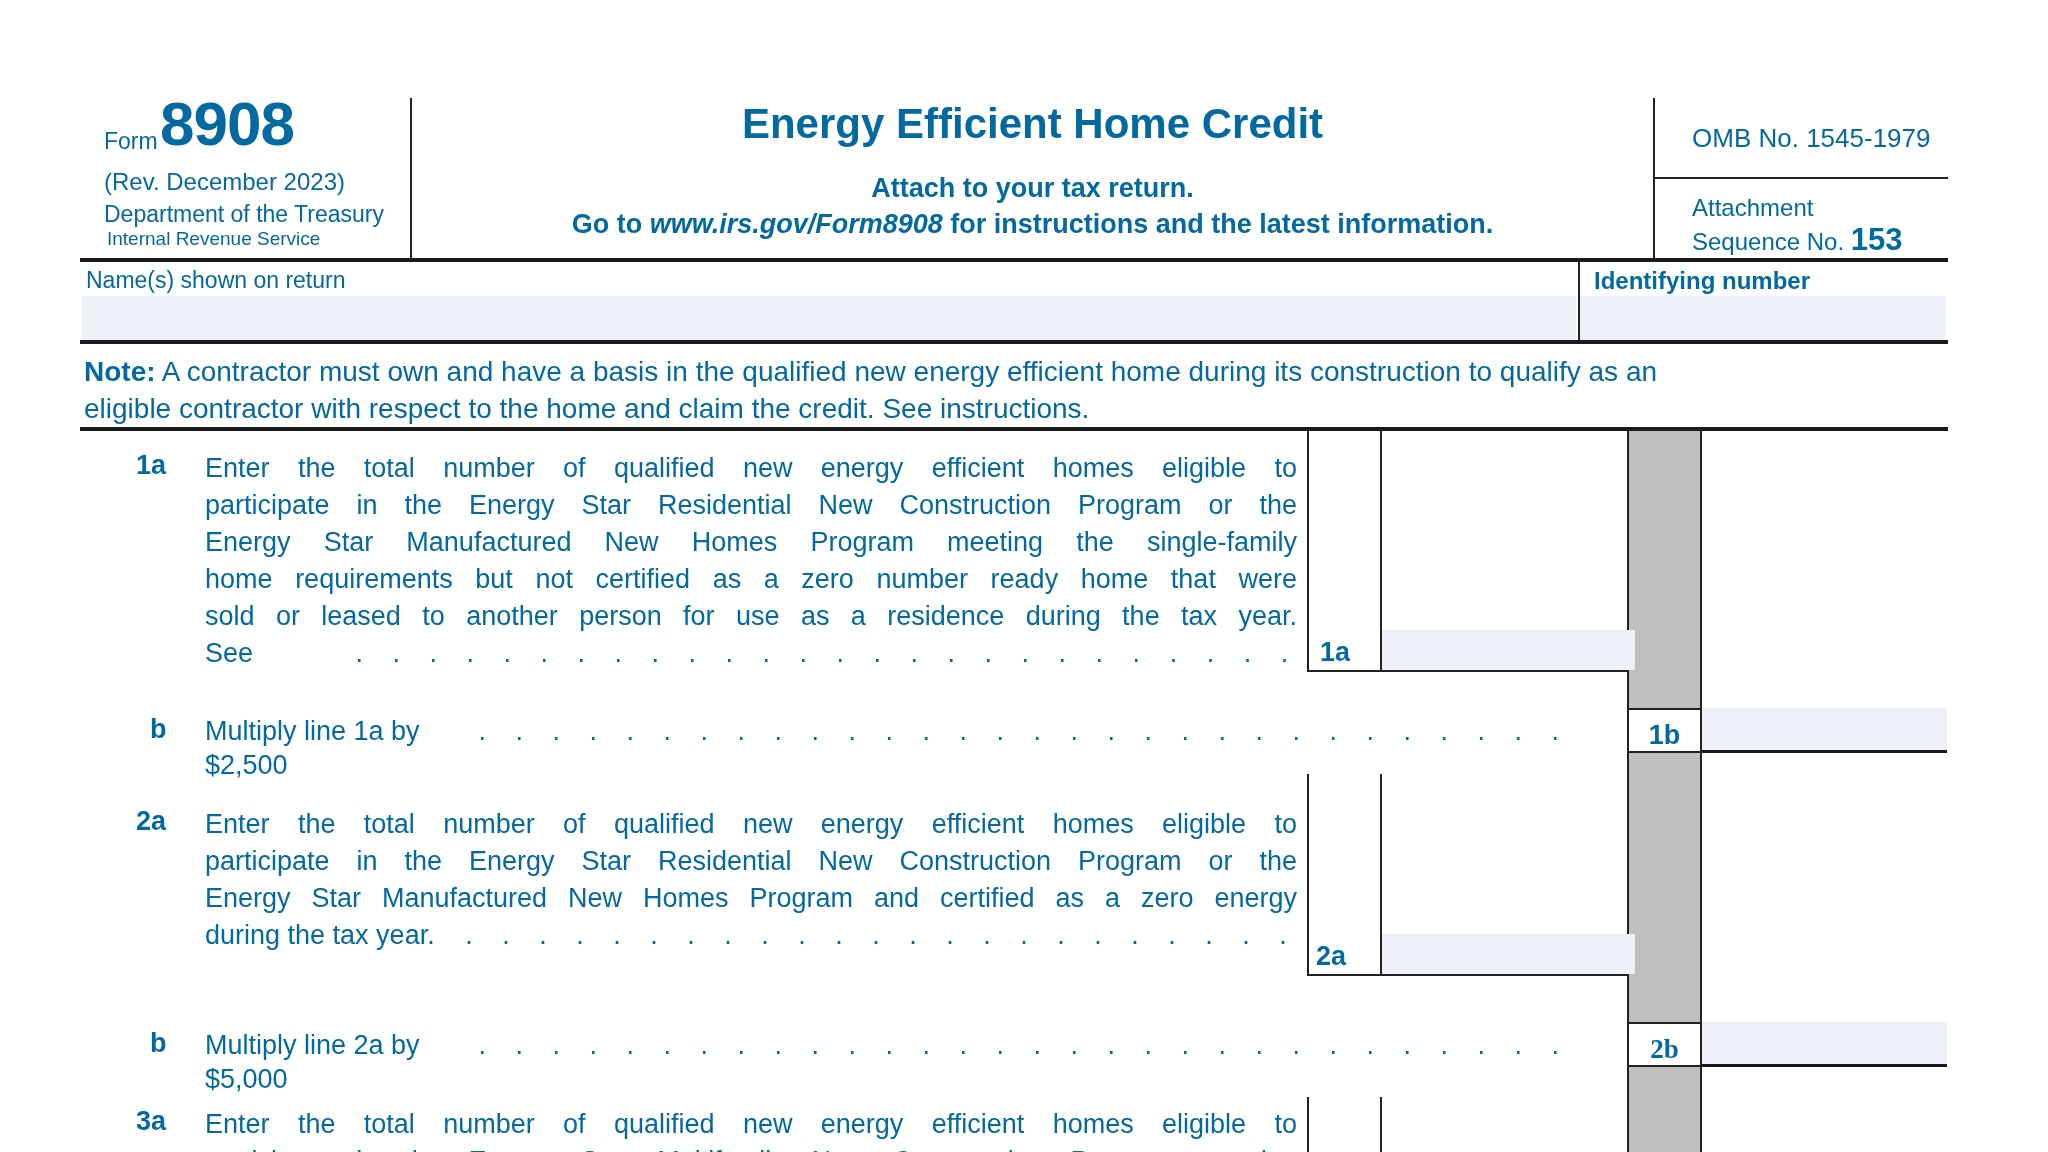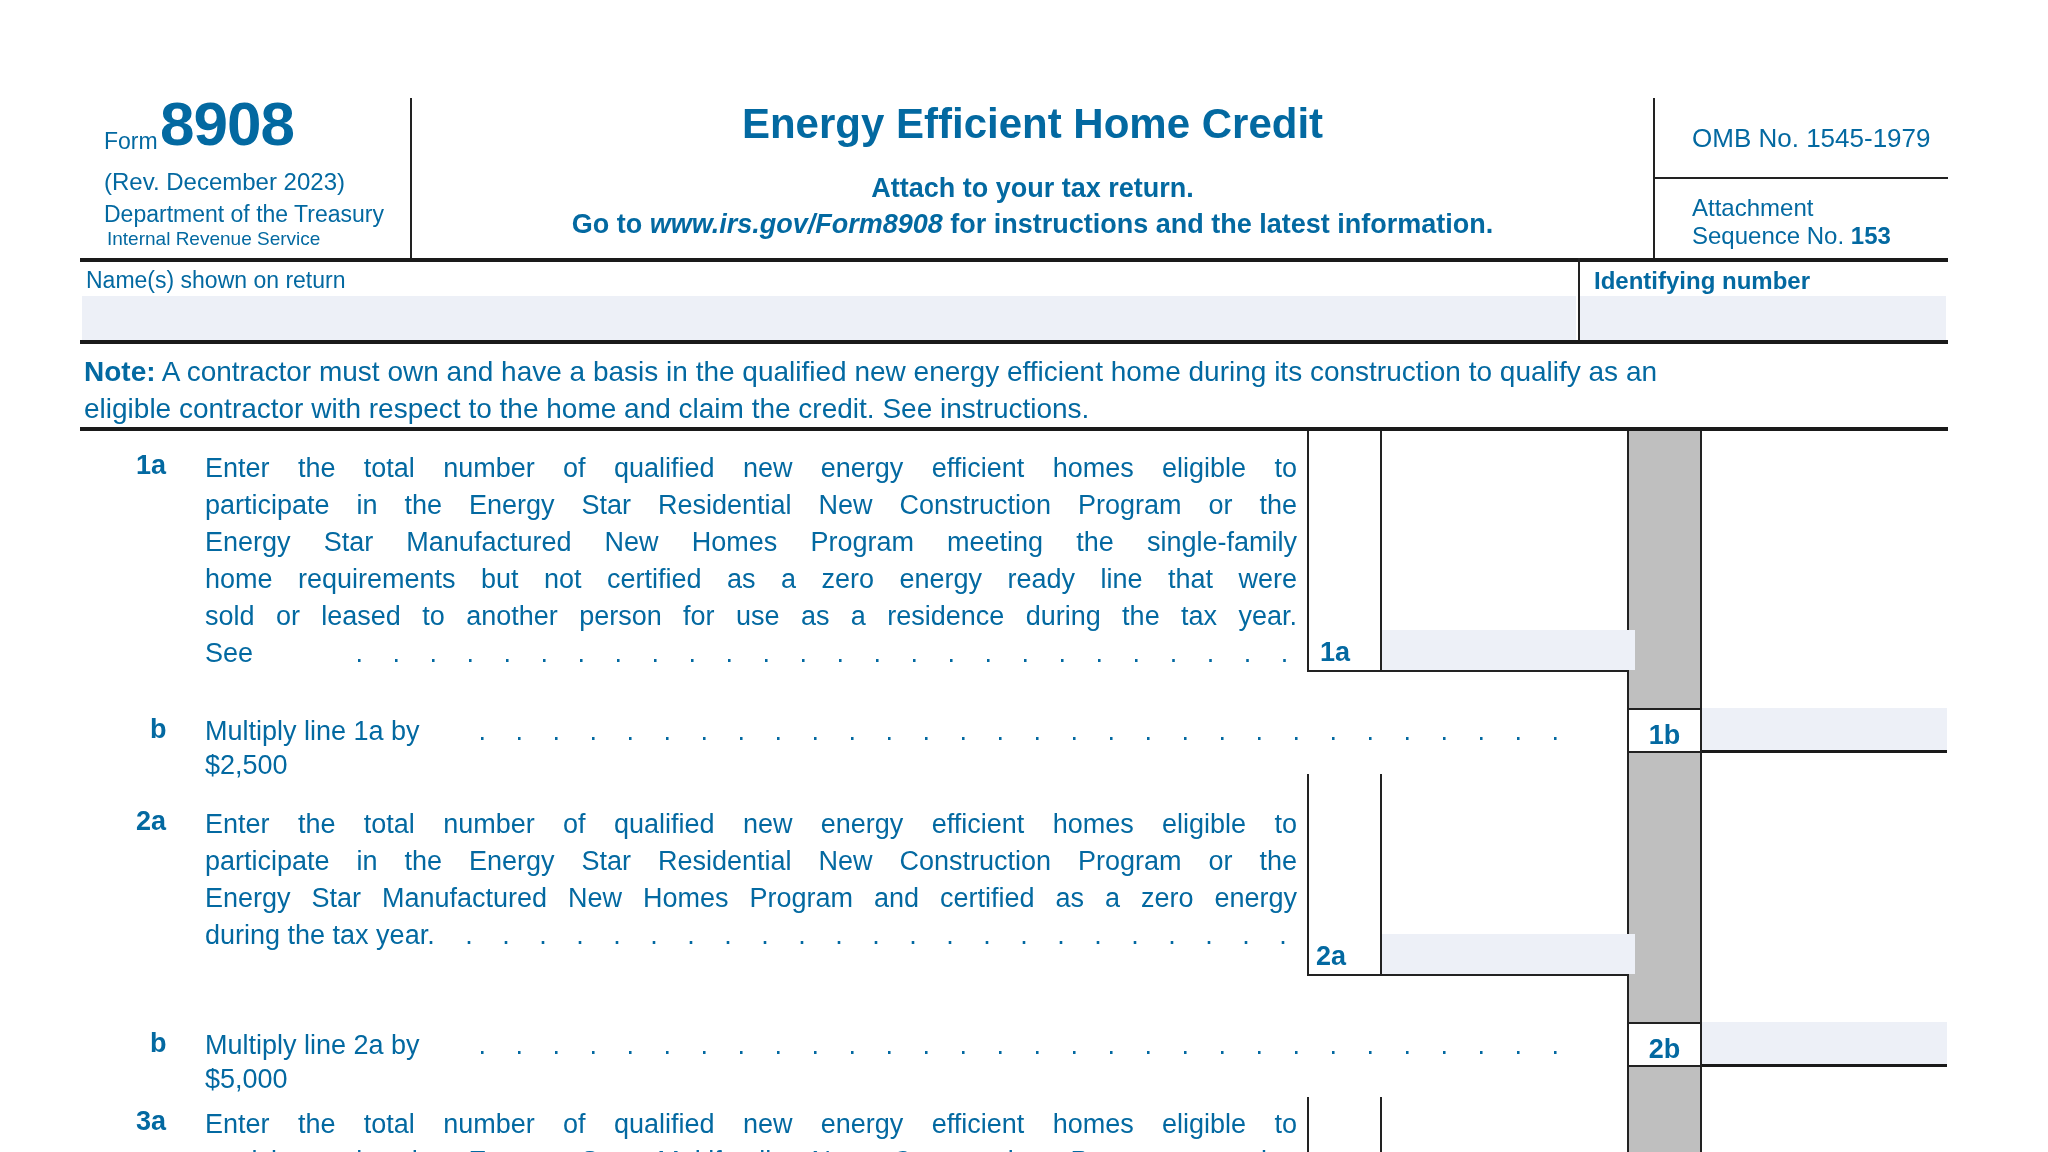--- a/index.html
+++ b/index.html
@@ -48,21 +48,21 @@
   <div class="vl" style="left:410px;top:98px;height:162px;"></div>
   <div class="vl" style="left:1653px;top:98px;height:162px;"></div>
 
   <div class="t ctr b" style="left:420px;top:100px;width:1225px;font-size:42px;">Energy Efficient Home Credit</div>
   <div class="t ctr b" style="left:420px;top:173px;width:1225px;font-size:27px;">Attach to your tax return.</div>
   <div class="t ctr b" style="left:420px;top:209px;width:1225px;font-size:27px;"><span>Go to </span><span class="i">www.irs.gov/Form8908</span><span> for instructions and the latest information.</span></div>
 
   <span class="t" style="left:1692px;top:123px;font-size:26px;">OMB No. 1545-1979</span>
   <div class="hl" style="left:1654px;top:177px;width:294px;"></div>
   <span class="t" style="left:1692px;top:194px;font-size:24px;text-align:right;">Attachment</span>
-  <span class="t" style="left:1692px;top:222px;font-size:24px;"><span>Sequence No. </span><span class="b" style="font-size:24px;margin-top:40px;">153</span></span>
+  <span class="t" style="left:1692px;top:222px;font-size:24px;"><span>Sequence No. </span><span class="b" style="font-size:31px;margin-top:40px;">153</span></span>
 
   <div class="hl thick" style="left:80px;top:258px;width:1868px;"></div>
 
   <span class="t" style="left:86px;top:267px;font-size:23px;">Name(s) shown on return</span>
   <div class="bluefill inputzone" style="left:82px;top:296px;width:1494px;height:44px;"><span></span></div>
   <div class="vl" style="left:1578px;top:258px;height:84px;"></div>
   <span class="t b" style="left:1594px;top:267px;font-size:24px;">Identifying number</span>
   <div class="bluefill inputzone" style="left:1580px;top:296px;width:366px;height:44px;"><span></span></div>
   <div class="hl thick" style="left:80px;top:340px;width:1868px;"></div>
 
@@ -72,21 +72,21 @@
   </div>
   <div class="hl thick" style="left:80px;top:427px;width:1868px;"></div>
 
   <div class="graycol"></div>
 
   <span class="linenum" style="left:136px;top:450px;">1a</span>
   <div class="para" style="left:205px;top:450px;">
     <div class="jline">Enter the total number of qualified new energy efficient homes eligible to</div>
     <div class="jline">participate in the Energy Star Residential New Construction Program or the</div>
     <div class="jline">Energy Star Manufactured New Homes Program meeting the single-family</div>
-    <div class="jline">home requirements but not certified as a zero energy ready line that were</div>
+    <div class="jline">home requirements but not certified as a zero number ready home that were</div>
     <div class="jline">sold or leased to another person for use as a residence during the tax year.</div>
     <div class="leaderline">
         <span>See instructions .</span>
         <span class="dots">. . . . . . . . . . . . . . . . . . . . . . . . . . . . . . . . . . . . . . . .</span>
       </div>
   </div>
   <div class="vl" style="left:1307px;top:431px;height:241px;"></div>
   <div class="vl" style="left:1380px;top:431px;height:241px;"></div>
   <div class="bluefill entryfield" style="left:1382px;top:630px;width:245px;height:40px;"><span></span></div>
   <span class="boxlbl" style="left:1320px;top:637px;">1a</span>
@@ -116,21 +116,21 @@
   <div class="vl" style="left:1380px;top:774px;height:202px;"></div>
   <div class="bluefill entryfield" style="left:1382px;top:934px;width:245px;height:40px;"><span></span></div>
   <span class="boxlbl" style="left:1316px;top:941px;">2a</span>
   <div class="hl" style="left:1307px;top:974px;width:320px;"></div>
 
   <span class="linenum" style="left:150px;top:1028px;">b</span>
   <div class="brow" style="left:205px;top:1028px;width:1385px;">
     <span>Multiply line 2a by $5,000</span>
     <span class="dots" style="padding-left:40px;">. . . . . . . . . . . . . . . . . . . . . . . . . . . . . . . . . . . . . . . .</span>
   </div>
-  <div class="wbox" style="top:1022px;">
+  <div class="wbox" style="top:1022px;font-family:Liberation Serif, serif;">
       <span>2b</span>
     </div>
   <div class="moneyfield" style="top:1022px;"><span></span></div>
 
   <span class="linenum" style="left:136px;top:1106px;">3a</span>
   <div class="para" style="left:205px;top:1106px;">
     <div class="jline">Enter the total number of qualified new energy efficient homes eligible to</div>
     <div class="jline">participate in the Energy Star Multifamily New Construction Program meeting</div>
   </div>
   <div class="vl" style="left:1307px;top:1097px;height:55px;"></div>

